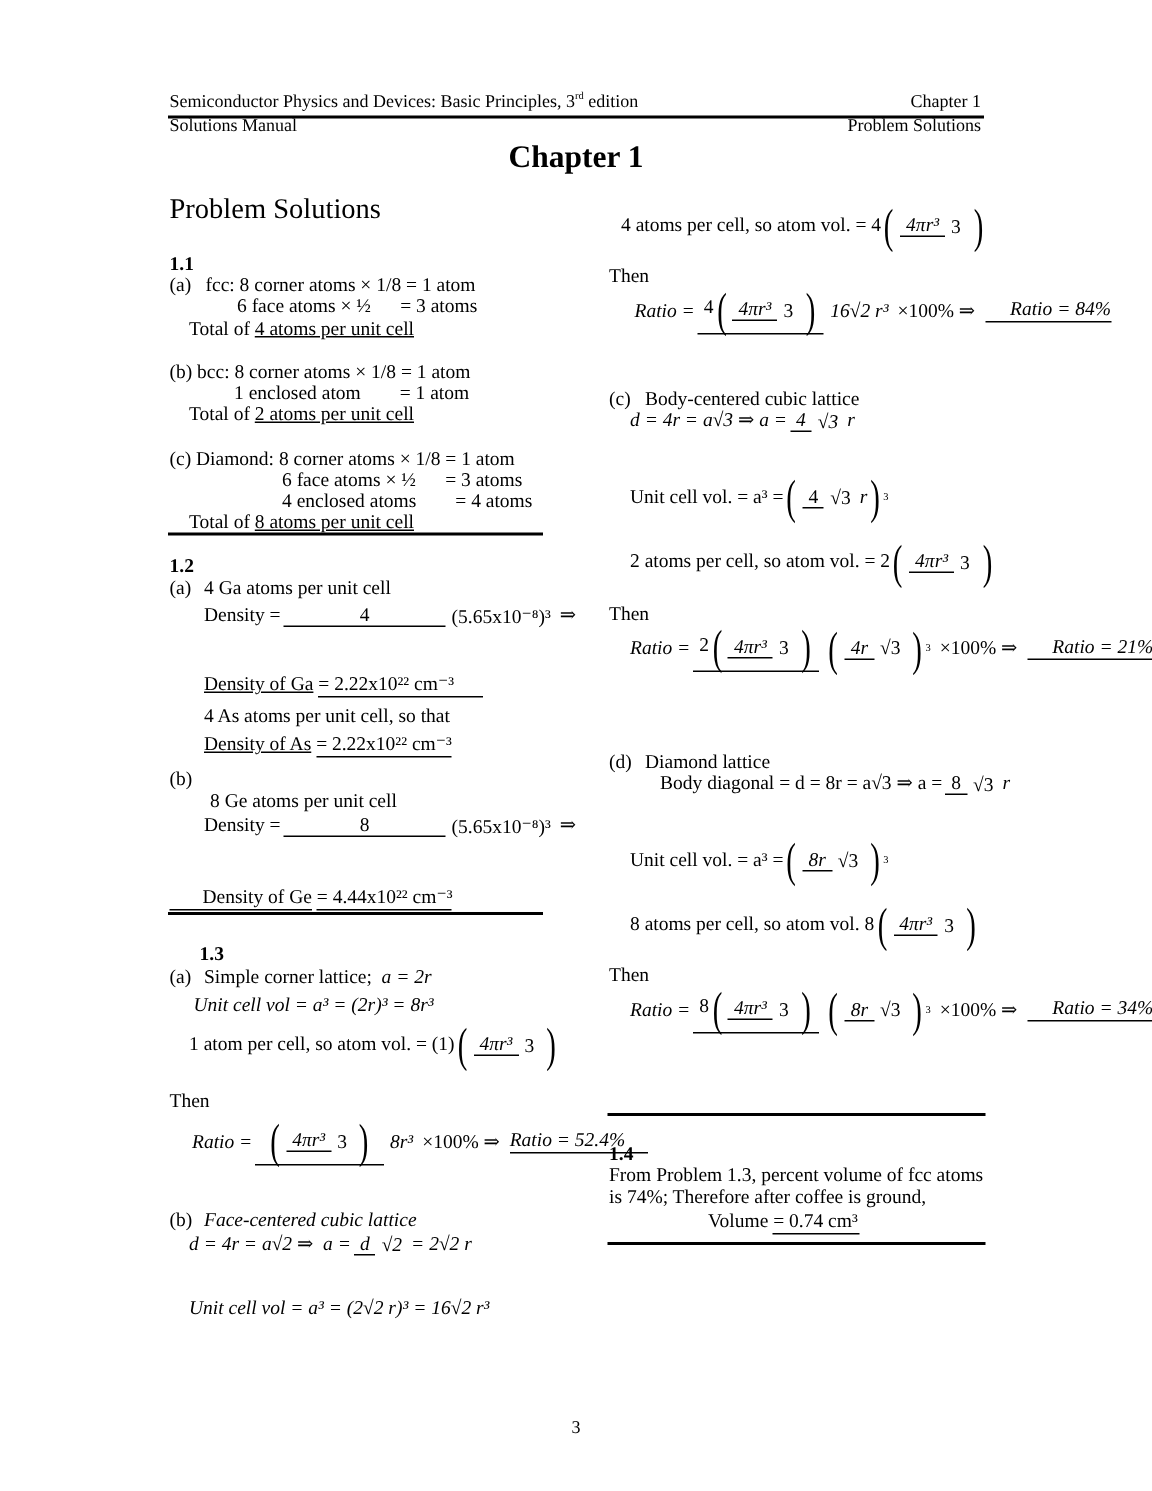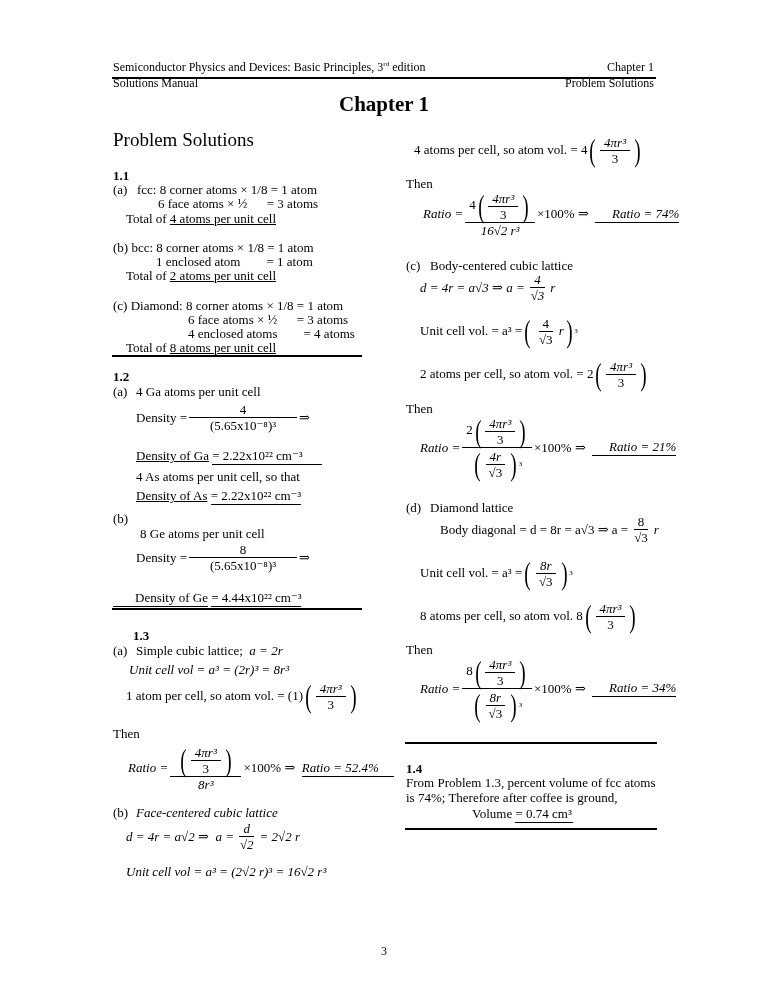--- a/index.html
+++ b/index.html
@@ -11,21 +11,21 @@
   .abs { position: absolute; white-space: nowrap; }
   .hdr { font-size: 12px; line-height: 15px; margin-top: 16px; }
   .rule { position: absolute; background: #000; }
   .title { font-size: 21px; font-weight: bold; }
   .h2 { font-size: 19px; }
   .bold { font-weight: bold; }
   .i { font-style: italic; }
   .u { text-decoration: underline; }
   .ul { border-bottom: 1px solid #000; display: inline-block; }
   sup, .sup { font-size: 7px; vertical-align: super; line-height: 0; }
-  .frac { display: inline-flex; flex-direction: column; align-items: center; vertical-align: middle; margin: 0 2px; }
+  .frac { display: inline-flex; flex-direction: row; align-items: center; vertical-align: middle; margin: 0 2px; }
   .frac .num { border-bottom: 1px solid #000; padding: 0 4px; line-height: 15px; text-align: center; }
   .frac .den { line-height: 15px; padding: 0 4px; text-align: center; }
   .paren { display: inline-flex; align-items: center; vertical-align: middle; }
   .paren .l, .paren .r { font-size: 32px; line-height: 32px; transform: scaleX(0.6); font-weight: 100; }
   .eq { display: flex; align-items: center; }
 </style>
 </head>
 <body>
 
 <div class="abs hdr" style="left:113px;top:44px;"><span>Semiconductor Physics and Devices: Basic Principles, 3</span><sup>rd</sup><span> edition</span></div>
@@ -77,21 +77,21 @@
       <span class="num" style="width:100px;">8</span>
       <span class="den">(5.65x10⁻⁸)³</span>
     </span>
   <span>⇒</span>
 </div>
 <div class="abs" style="left:113px;top:590px;"><span class="ul" style="padding-left:22px;">Density of Ge</span> <span class="ul" style="width:90px;">= 4.44x10²² cm⁻³</span></div>
 <div class="rule" style="left:112px;top:608px;width:250px;height:2px;"></div>
 
 <div class="abs bold" style="left:113px;top:628px;margin-left:20px;">1.3</div>
 <div class="abs" style="left:113px;top:643px;">(a)</div>
-<div class="abs" style="left:136px;top:643px;"><span>Simple cubic lattice;</span>&nbsp;&nbsp;<span class="i">a = 2r</span></div>
+<div class="abs" style="left:136px;top:643px;"><span>Simple corner lattice;</span>&nbsp;&nbsp;<span class="i">a = 2r</span></div>
 <div class="abs i" style="left:129px;top:662px;text-align:right;">Unit cell vol = a³ = (2r)³ = 8r³</div>
 <div class="abs eq" style="left:126px;top:680px;">
   <span>1 atom per cell, so atom vol. = (1)</span>
   <span class="paren">
       <span class="l">(</span>
       <span class="frac">
         <span class="num i">4πr³</span>
         <span class="den">3</span>
       </span>
       <span class="r">)</span>
@@ -146,21 +146,21 @@
           <span class="l">(</span>
           <span class="frac">
             <span class="num i">4πr³</span>
             <span class="den">3</span>
           </span>
           <span class="r">)</span>
         </span></span>
     <span class="den i">16√2 r³</span>
   </span>
   <span>×100% ⇒</span>&nbsp;&nbsp;
-  <span class="ul i" style="width:84px;text-align:right;">Ratio = 74%</span>
+  <span class="ul i" style="width:84px;text-align:right;">Ratio = 84%</span>
 </div>
 
 <div class="abs" style="left:406px;top:258px;">(c)</div>
 <div class="abs" style="left:430px;top:258px;">Body-centered cubic lattice</div>
 <div class="abs eq i" style="left:420px;top:272px;">
   <span>d = 4r = a√3 ⇒ a =</span>
   <span class="frac">
       <span class="num">4</span>
       <span class="den">√3</span>
     </span>

